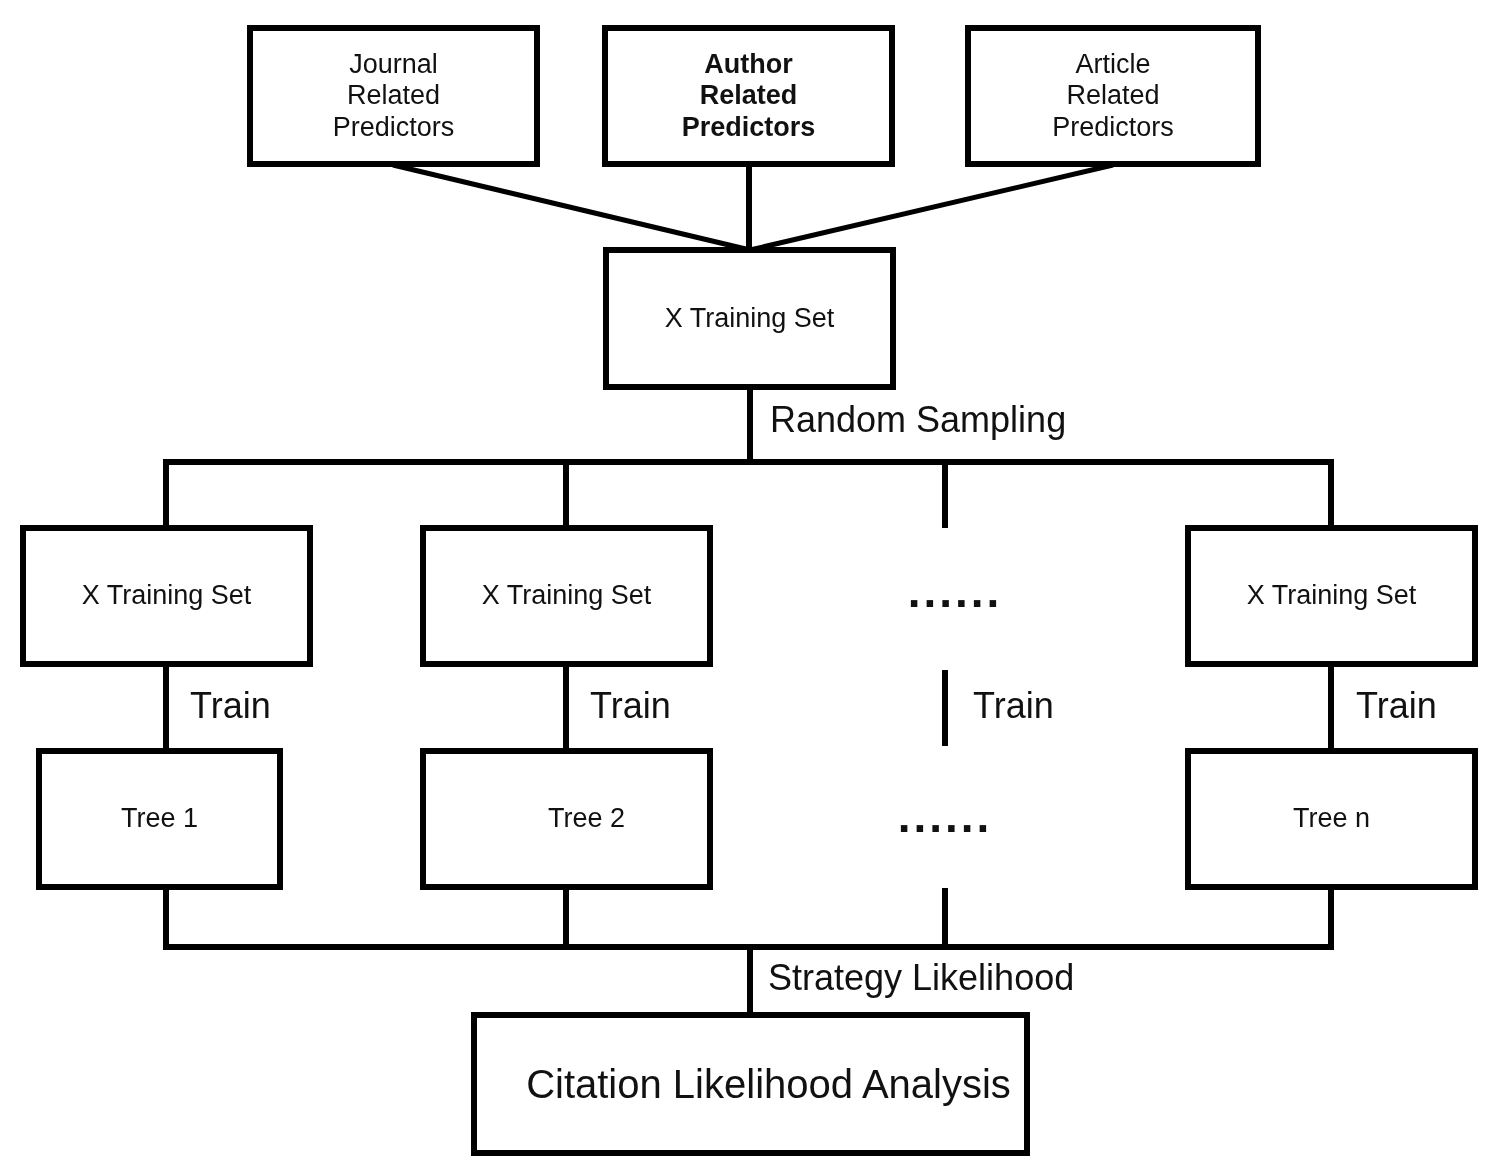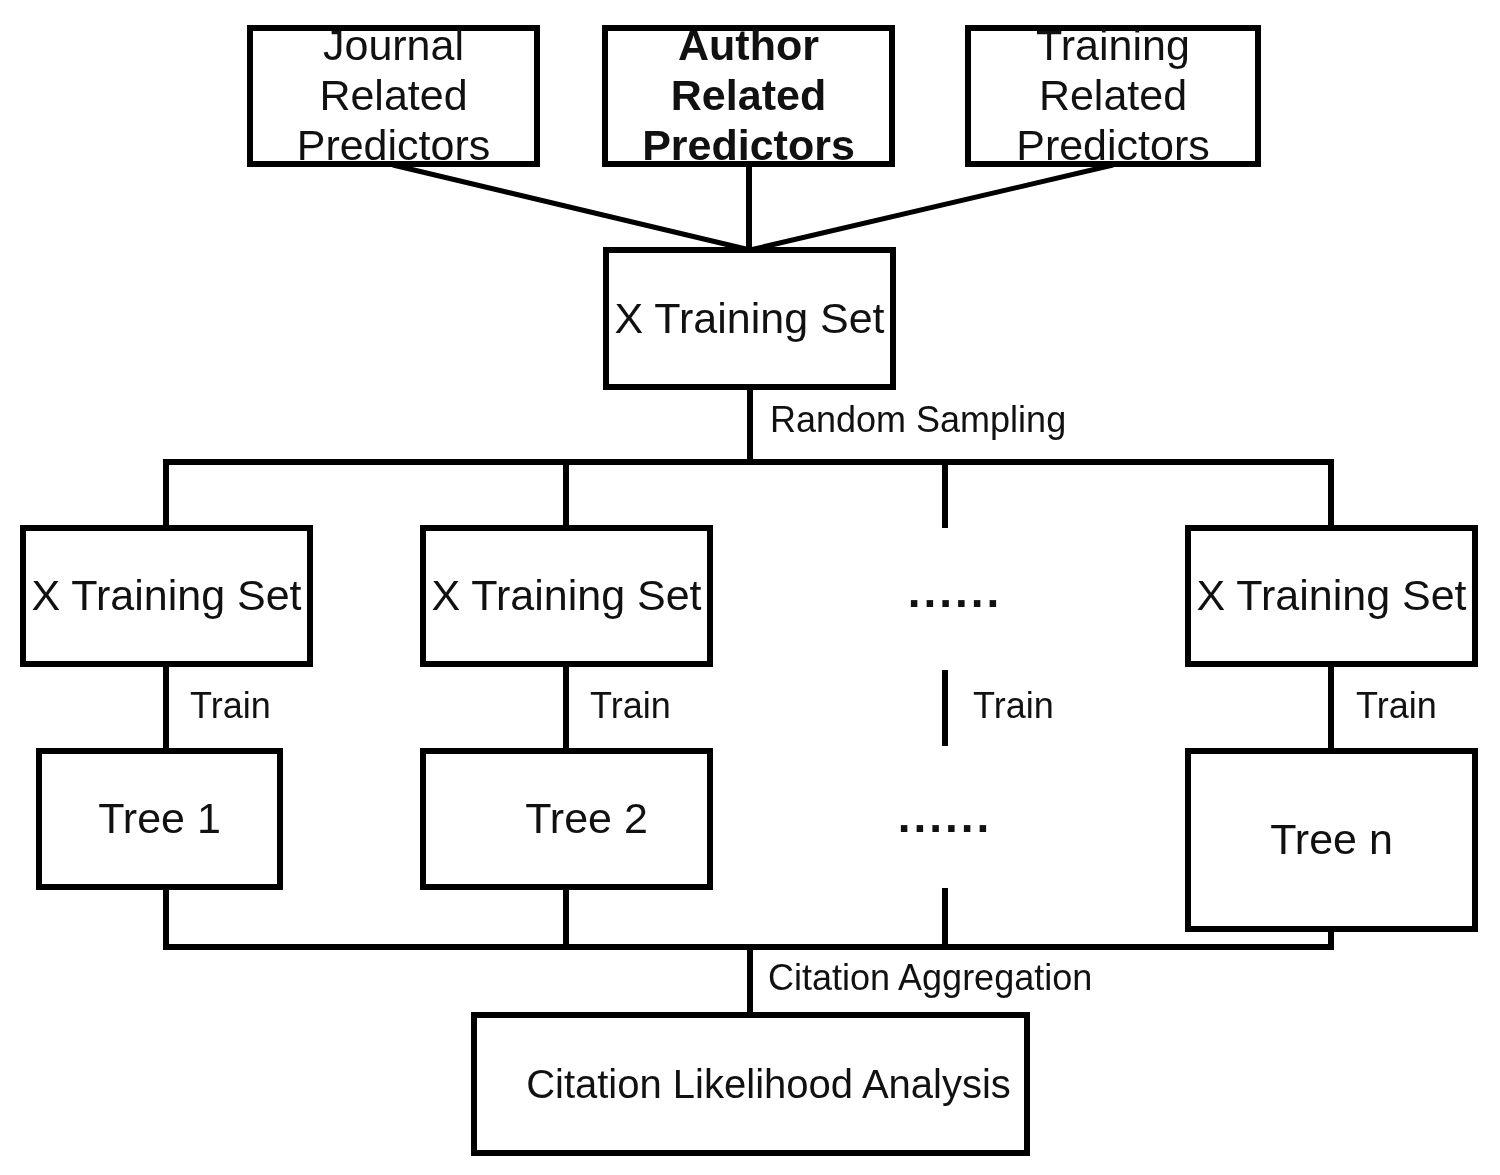--- a/index.html
+++ b/index.html
@@ -25,21 +25,21 @@
   }
   .node {
     position: absolute;
     box-sizing: border-box;
     border: 6px solid #000000;
     background: #ffffff;
     display: flex;
     align-items: center;
     justify-content: center;
     text-align: center;
-    font-size: 43px;
+    font-size: 27px;
     line-height: 1.16;
     white-space: pre-line;
     color: #111111;
   }
   .lbl {
     position: absolute;
     font-size: 36px;
     line-height: 1.2;
     white-space: nowrap;
     color: #111111;
@@ -81,40 +81,40 @@
     <line x1="163" y1="947" x2="1334" y2="947" stroke="#000" stroke-width="6"></line>
     <line x1="750" y1="944" x2="750" y2="1014" stroke="#000" stroke-width="6"></line>
   </svg>
 
   <div class="node" style="left:247px; top:25px; width:293px; height:142px;">Journal
 Related
 Predictors</div>
   <div class="node" style="left:602px; top:25px; width:293px; height:142px;font-weight:bold;">Author
 Related
 Predictors</div>
-  <div class="node" style="left:965px; top:25px; width:296px; height:142px;">Training
+  <div class="node" style="left:965px; top:25px; width:296px; height:142px;">Article
 Related
 Predictors</div>
 
   <div class="node" style="left:603px; top:247px; width:293px; height:143px;">X Training Set</div>
 
   <div class="lbl" style="left:770px; top:398px;">Random Sampling</div>
 
   <div class="node" style="left:20px; top:525px; width:293px; height:142px;">X Training Set</div>
   <div class="node" style="left:420px; top:525px; width:293px; height:142px;">X Training Set</div>
   <div class="dots" style="left:890px; top:568px;">......</div>
   <div class="node" style="left:1185px; top:525px; width:293px; height:142px;">X Training Set</div>
 
   <div class="lbl" style="left:190px; top:684px;">Train</div>
   <div class="lbl" style="left:590px; top:684px;">Train</div>
   <div class="lbl" style="left:973px; top:684px;">Train</div>
   <div class="lbl" style="left:1356px; top:684px;">Train</div>
 
   <div class="node" style="left:36px; top:748px; width:247px; height:142px;">Tree 1</div>
   <div class="node" style="left:420px; top:748px; width:293px; height:142px;padding-left:40px;">Tree 2</div>
   <div class="dots" style="left:880px; top:793px;">......</div>
-  <div class="node" style="left:1185px; top:748px; width:293px; height:184px;">Tree n</div>
+  <div class="node" style="left:1185px; top:748px; width:293px; height:142px;">Tree n</div>
 
-  <div class="lbl" style="left:768px; top:956px;">Citation Aggregation</div>
+  <div class="lbl" style="left:768px; top:956px;">Strategy Likelihood</div>
 
   <div class="node" style="left:471px; top:1012px; width:559px; height:144px; font-size:40px;padding-left:36px;">Citation Likelihood Analysis</div>
 
 </div>
 
 </body></html>

